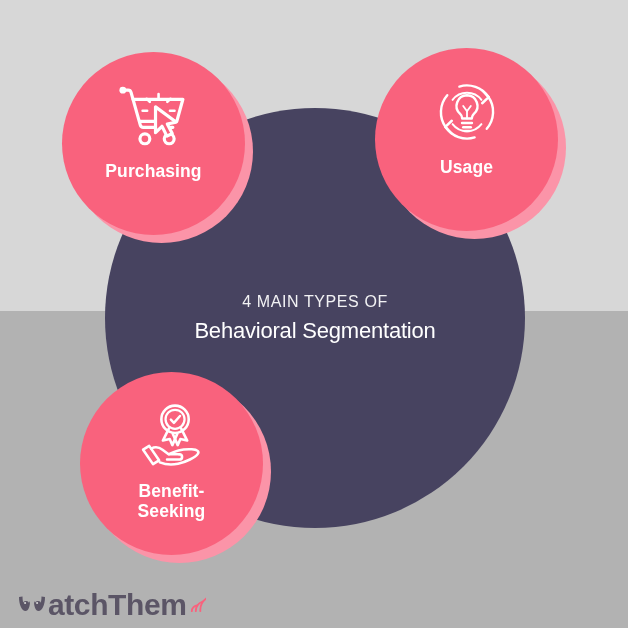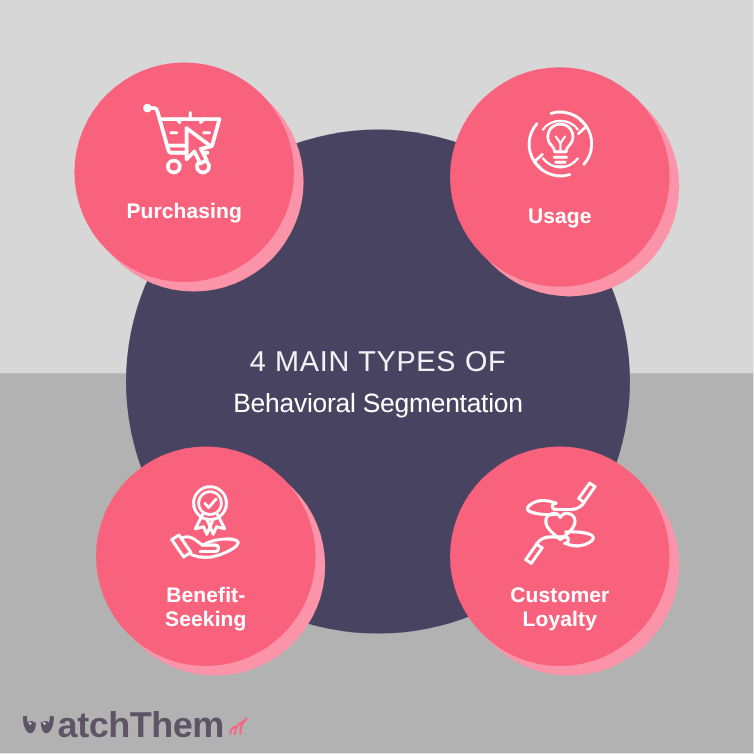--- a/index.html
+++ b/index.html
@@ -44,21 +44,21 @@
     width: 420px; height: 420px;
     display: flex;
     flex-direction: column;
     align-items: center;
     justify-content: center;
     text-align: center;
     pointer-events: none;
   }
   .hub-kicker {
     color: #f2f2f4;
-    font-size: 24px;
+    font-size: 16px;
     letter-spacing: 0.6px;
     font-weight: 400;
     line-height: 1.15;
     margin-bottom: 7px;
     white-space: nowrap;
   }
   .hub-title {
     color: #ffffff;
     font-size: 22px;
     font-weight: 400;
@@ -96,32 +96,32 @@
     height: 76px;
     margin-top: 26px;
     display: block;
   }
   .node .glyph svg {
     width: 100%;
     height: 100%;
     display: block;
   }
   .node .caption {
-    margin-top: 12px;
+    margin-top: 7px;
     color: #ffffff;
     font-size: 17.5px;
     font-weight: bold;
     line-height: 1.15;
     text-align: center;
     letter-spacing: 0.1px;
     white-space: pre-line;
   }
   
   #node-purchasing { left: 62px;  top: 52px;  }
-  #node-usage      { left: 375px; top: 56px;  }
+  #node-usage      { left: 375px; top: 48px;  }
   #node-benefit    { left: 80px;  top: 372px; }
   #node-loyalty    { left: 375px; top: 372px; }
 
   #node-purchasing .caption,
   #node-usage .caption { }
 
   
   .logo {
     position: absolute;
     left: 17px;
@@ -227,43 +227,20 @@
           <path d="M22.5 66.5 c6 -3 11 -1.5 15 1.5 l8 6 h14"></path>
           <path d="M59.5 74 c5 0 5 7 0 7 h-16"></path>
           <path d="M46 74 c9 -5 21 -7 30 -6.5 c8 0.5 10 3 8 6 c-3 4.5 -16 11 -26 13 c-8 1.6 -17 1 -24 -1.8"></path>
         </svg>
       </span>
       <span class="caption">Benefit-
 Seeking</span>
     </div>
   </div>
 
-  <div class="node" id="node-loyalty">
-    <div class="shade"></div>
-    <div class="disc">
-      <span class="glyph">
-        <svg viewBox="0 0 100 100" fill="none" stroke="#ffffff" stroke-width="3.4" stroke-linecap="round" stroke-linejoin="round">
-
-          <path d="M88 10 l-6 -4 l-12 17 l6 4 Z"></path>
-          <path d="M76 27.5 c-3.5 5 -9 7.5 -15 7.5 h-16"></path>
-          <path d="M45 28 c-5 0 -5 7 0 7"></path>
-          <path d="M45 28 c-9 -4 -20 -4 -27 1 c-6 3.5 -4.5 7 -1 8.5 c5.5 2.4 18 3.8 27 2.8"></path>
-
-          <path d="M50 68 c-9 -7.5 -16 -13 -16 -20 a8.6 8.6 0 0 1 16 -4.4 a8.6 8.6 0 0 1 16 4.4 c0 7 -7 12.5 -16 20 Z"></path>
-
-          <path d="M12 90 l6 4 l12 -17 l-6 -4 Z"></path>
-          <path d="M24 72.5 c3.5 -5 9 -7.5 15 -7.5 h16"></path>
-          <path d="M55 72 c5 0 5 -7 0 -7"></path>
-          <path d="M55 72 c9 4 20 4 27 -1 c6 -3.5 4.5 -7 1 -8.5 c-5.5 -2.4 -18 -3.8 -27 -2.8"></path>
-        </svg>
-      </span>
-      <span class="caption">Customer
-Loyalty</span>
-    </div>
-  </div>
 
   <div class="logo">
     <span class="logo-mark">
       <svg viewBox="0 0 60 44" fill="none">
         <path d="M4 6 C4 22 10 34 17 34 C23 34 26 25 26 14 C22 22 18 25 15 22 C12 19 11 12 11 5 Z" fill="#5b5566"></path>
         <path d="M56 6 C56 22 50 34 43 34 C37 34 34 25 34 14 C38 22 42 25 45 22 C48 19 49 12 49 5 Z" fill="#5b5566"></path>
         <circle cx="18" cy="20" r="6.2" fill="#5b5566"></circle>
         <circle cx="42" cy="20" r="6.2" fill="#5b5566"></circle>
         <circle cx="16.2" cy="18" r="2.1" fill="#d7d7d7"></circle>
         <circle cx="40.2" cy="18" r="2.1" fill="#d7d7d7"></circle>

